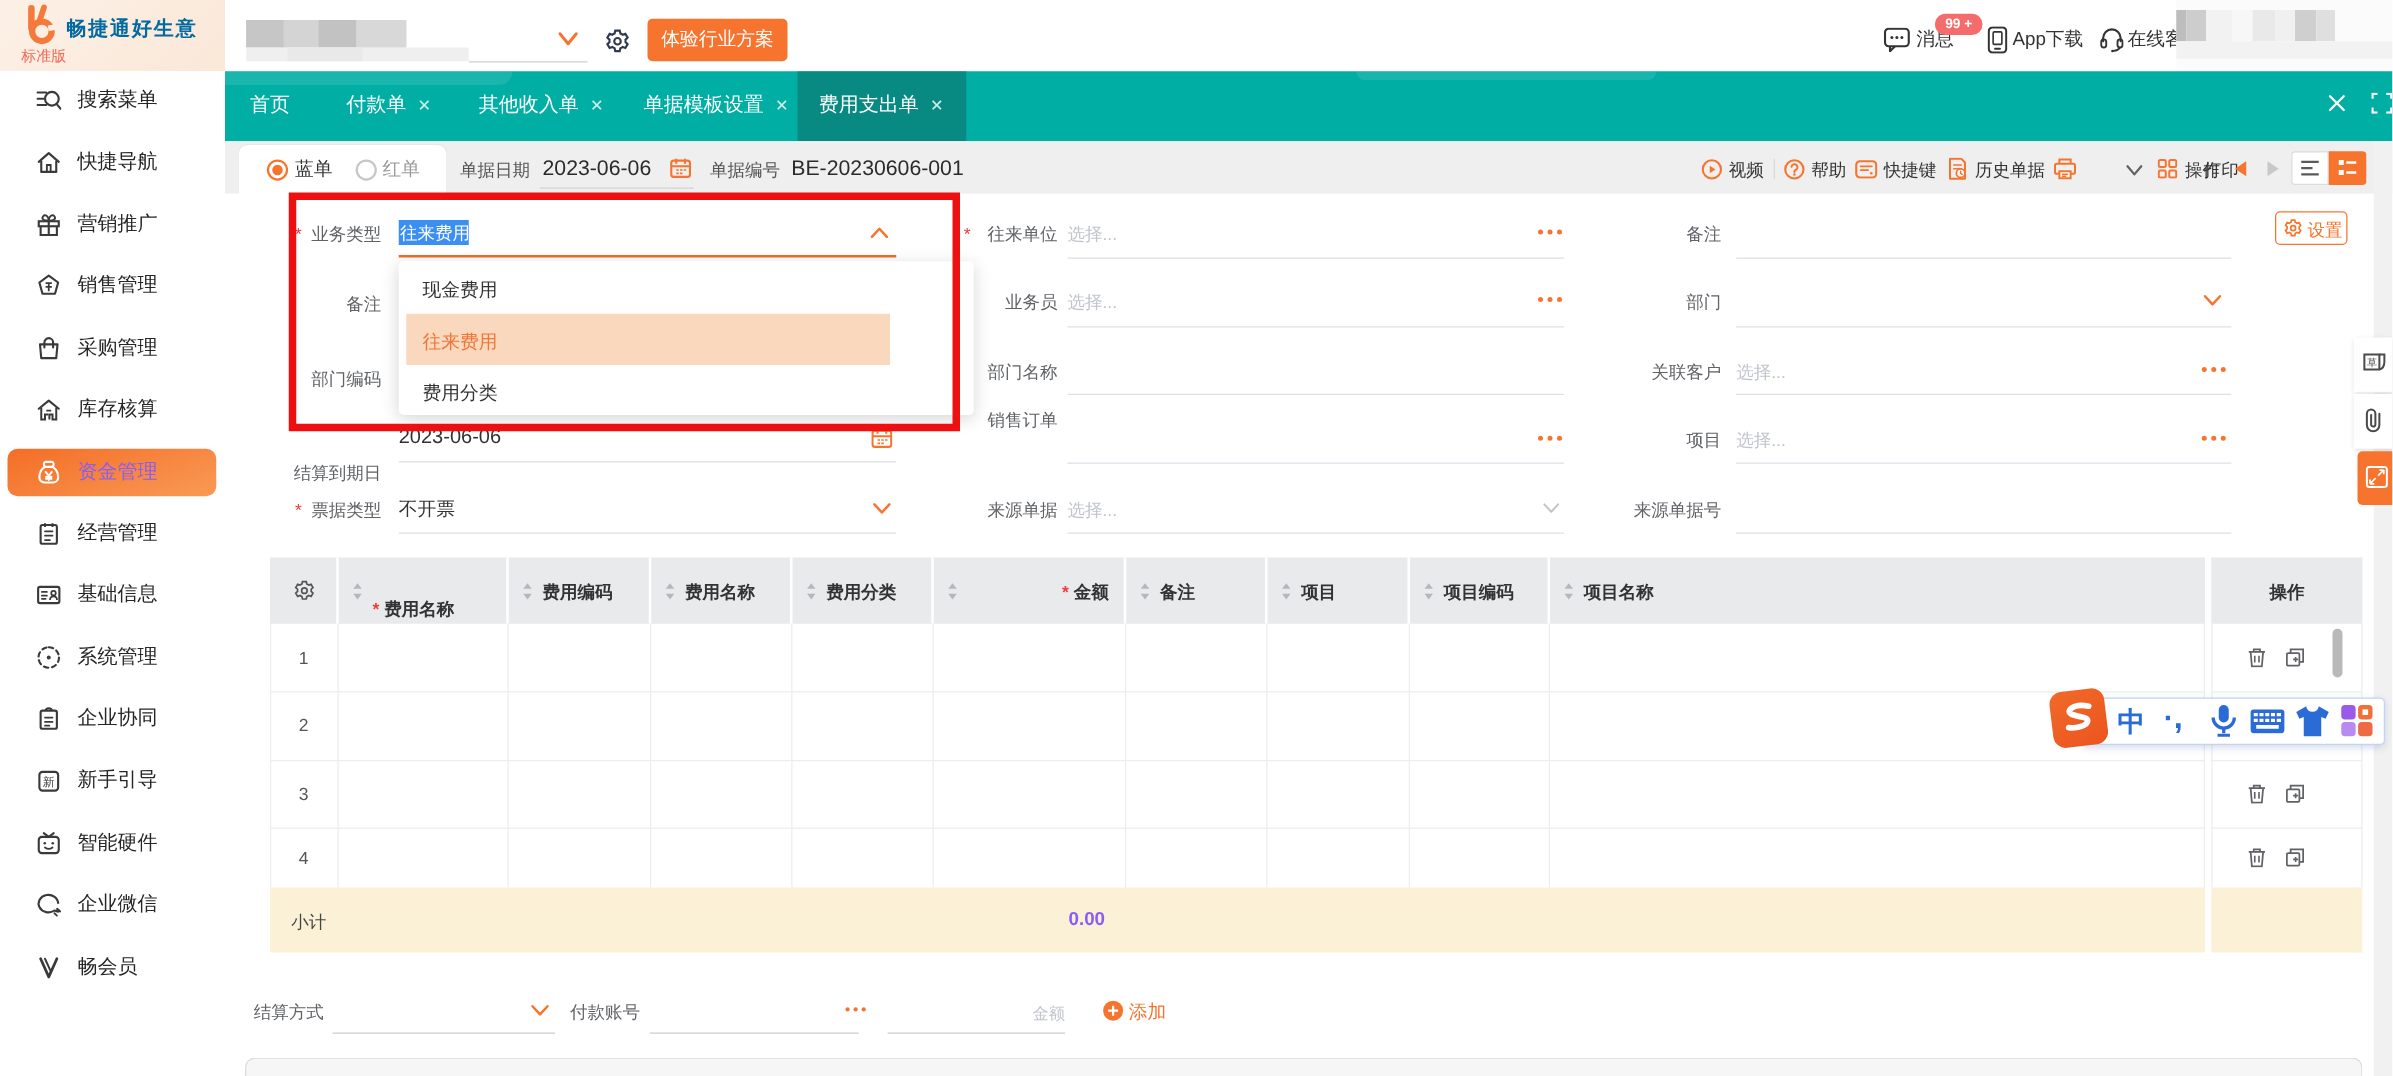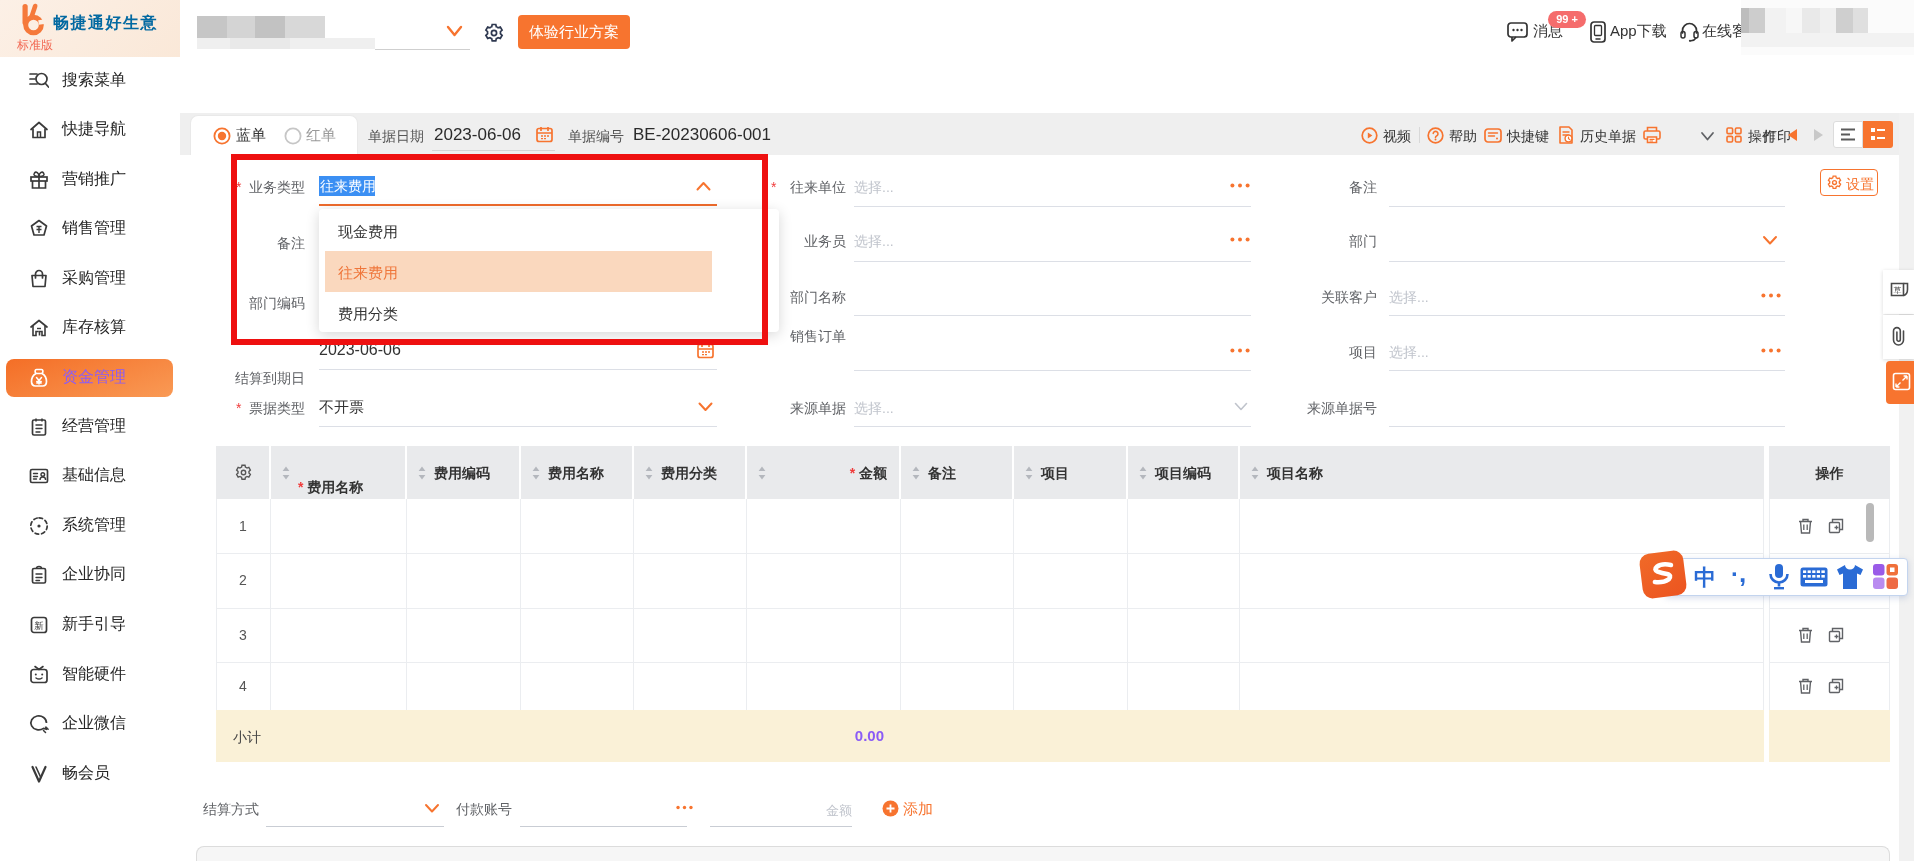--- a/index.html
+++ b/index.html
@@ -95,20 +95,30 @@
 <div class="mos" style="left:1741px;top:8px;width:8px;height:25px;background:#BDBDBD;"></div>
 <div class="mos" style="left:1749px;top:8px;width:16px;height:25px;background:#CDCDCD;"></div>
 <div class="mos" style="left:1765px;top:8px;width:21px;height:25px;background:#F2F2F2;"></div>
 <div class="mos" style="left:1786px;top:8px;width:16px;height:25px;background:#F7F7F7;"></div>
 <div class="mos" style="left:1802px;top:8px;width:18px;height:25px;background:#E9E9E9;"></div>
 <div class="mos" style="left:1820px;top:8px;width:16px;height:25px;background:#F0F0F0;"></div>
 <div class="mos" style="left:1836px;top:8px;width:17px;height:25px;background:#CFCFCF;"></div>
 <div class="mos" style="left:1853px;top:8px;width:15px;height:25px;background:#DFDFDF;"></div>
 <div class="mos" style="left:1741px;top:33px;width:173px;height:14px;background:#F2F2F2;"></div>
 
+<div class="abs" id="tabbar">
+  <div id="activetab"></div>
+  <div class="abs" style="left:0;top:0;width:230px;height:11px;background:rgba(255,255,255,0.10);border-radius:0 0 18px 0;"></div>
+  <div class="abs" style="left:905px;top:0;width:240px;height:7px;background:rgba(255,255,255,0.09);border-radius:0 0 14px 14px;"></div>
+  <div class="tab" style="left:20px;">首页</div>
+  <div class="tab" style="left:97px;">付款单<span class="tabx">✕</span></div>
+  <div class="tab" style="left:203px;">其他收入单<span class="tabx">✕</span></div>
+  <div class="tab" style="left:335px;">单据模板设置<span class="tabx">✕</span></div>
+  <div class="tab" style="left:475px;">费用支出单<span class="tabx">✕</span></div>
+</div>
 <svg style="left:1862px;top:75px;z-index:5;" width="15" height="15" viewBox="0 0 15 15">
       <path d="M2 2 L13 13 M13 2 L2 13" stroke="#fff" stroke-width="1.8" stroke-linecap="round"></path>
     </svg>
 <svg style="left:1897px;top:74px;z-index:5;" width="17" height="17" viewBox="0 0 17 17">
       <path d="M1 5 V1 h4 M12 1 h4 v4 M16 12 v4 h-4 M5 16 H1 v-4" fill="none" stroke="#fff" stroke-width="1.8"></path>
     </svg>
 
 <div class="abs" id="strip"></div>
 <div class="abs" id="bluebox"></div>
 <svg style="left:213px;top:127px;" width="18" height="18" viewBox="0 0 18 18">

